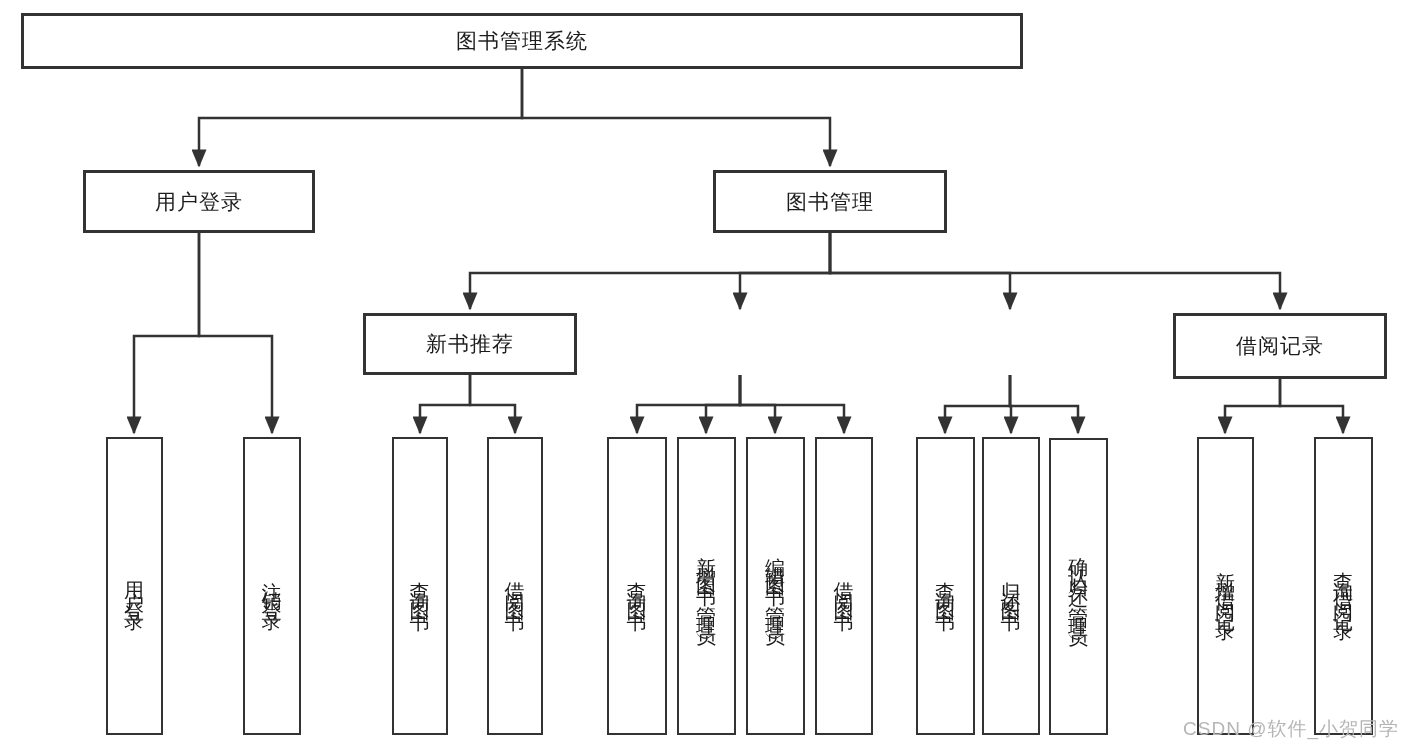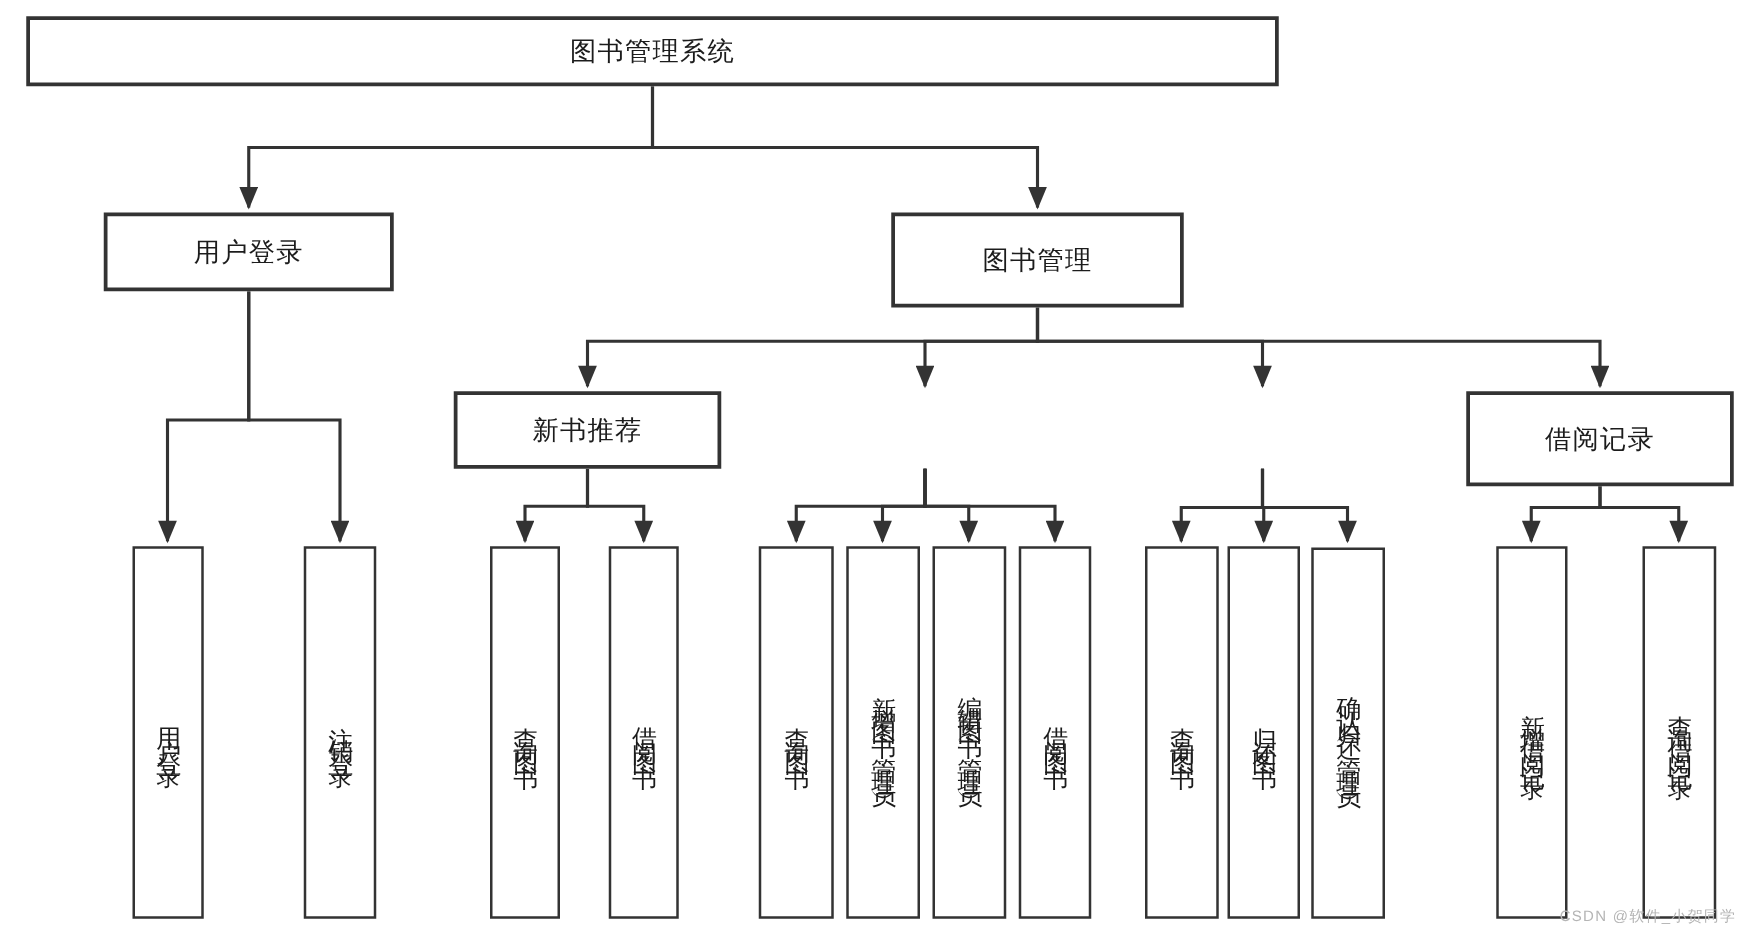--- a/index.html
+++ b/index.html
@@ -34,22 +34,22 @@
   .vlabel{
     writing-mode:vertical-rl;
     text-orientation:mixed;
     font-size:20px;color:#1c1c1c;
     letter-spacing:10px;
     line-height:1;
     white-space:nowrap;
   }
   .watermark{
     position:absolute;
-    right:16px;bottom:5px;
-    font-size:12px;
+    right:6px;bottom:5px;
+    font-size:19px;
     color:#b5b5b5;
     z-index:3;
     letter-spacing:1px;
     white-space:nowrap;
     margin-left:46px;
   }
 </style>
 </head>
 <body>
 
@@ -91,28 +91,28 @@
     </g>
   </svg>
 
   <div class="box" style="left:21px;top:13px;width:1002px;height:56px;">
     <span class="hlabel">图书管理系统</span>
   </div>
 
   <div class="box" style="left:83px;top:170px;width:232px;height:63px;">
     <span class="hlabel">用户登录</span>
   </div>
-  <div class="box" style="left:713px;top:170px;width:234px;height:76px;font-family:Liberation Serif, serif;">
+  <div class="box" style="left:713px;top:170px;width:234px;height:63px;font-family:Liberation Serif, serif;">
     <span class="hlabel">图书管理</span>
   </div>
 
   <div class="box" style="left:363px;top:313px;width:214px;height:62px;">
     <span class="hlabel">新书推荐</span>
   </div>
-  <div class="box" style="left:1173px;top:313px;width:214px;height:76px;">
+  <div class="box" style="left:1173px;top:313px;width:214px;height:66px;">
     <span class="hlabel">借阅记录</span>
   </div>
 
   <div class="vbox" style="left:106px;top:437px;width:57px;height:298px;">
     <span class="vlabel">用户登录</span>
   </div>
   <div class="vbox" style="left:243px;top:437px;width:58px;height:298px;">
     <span class="vlabel">注销登录</span>
   </div>
 

